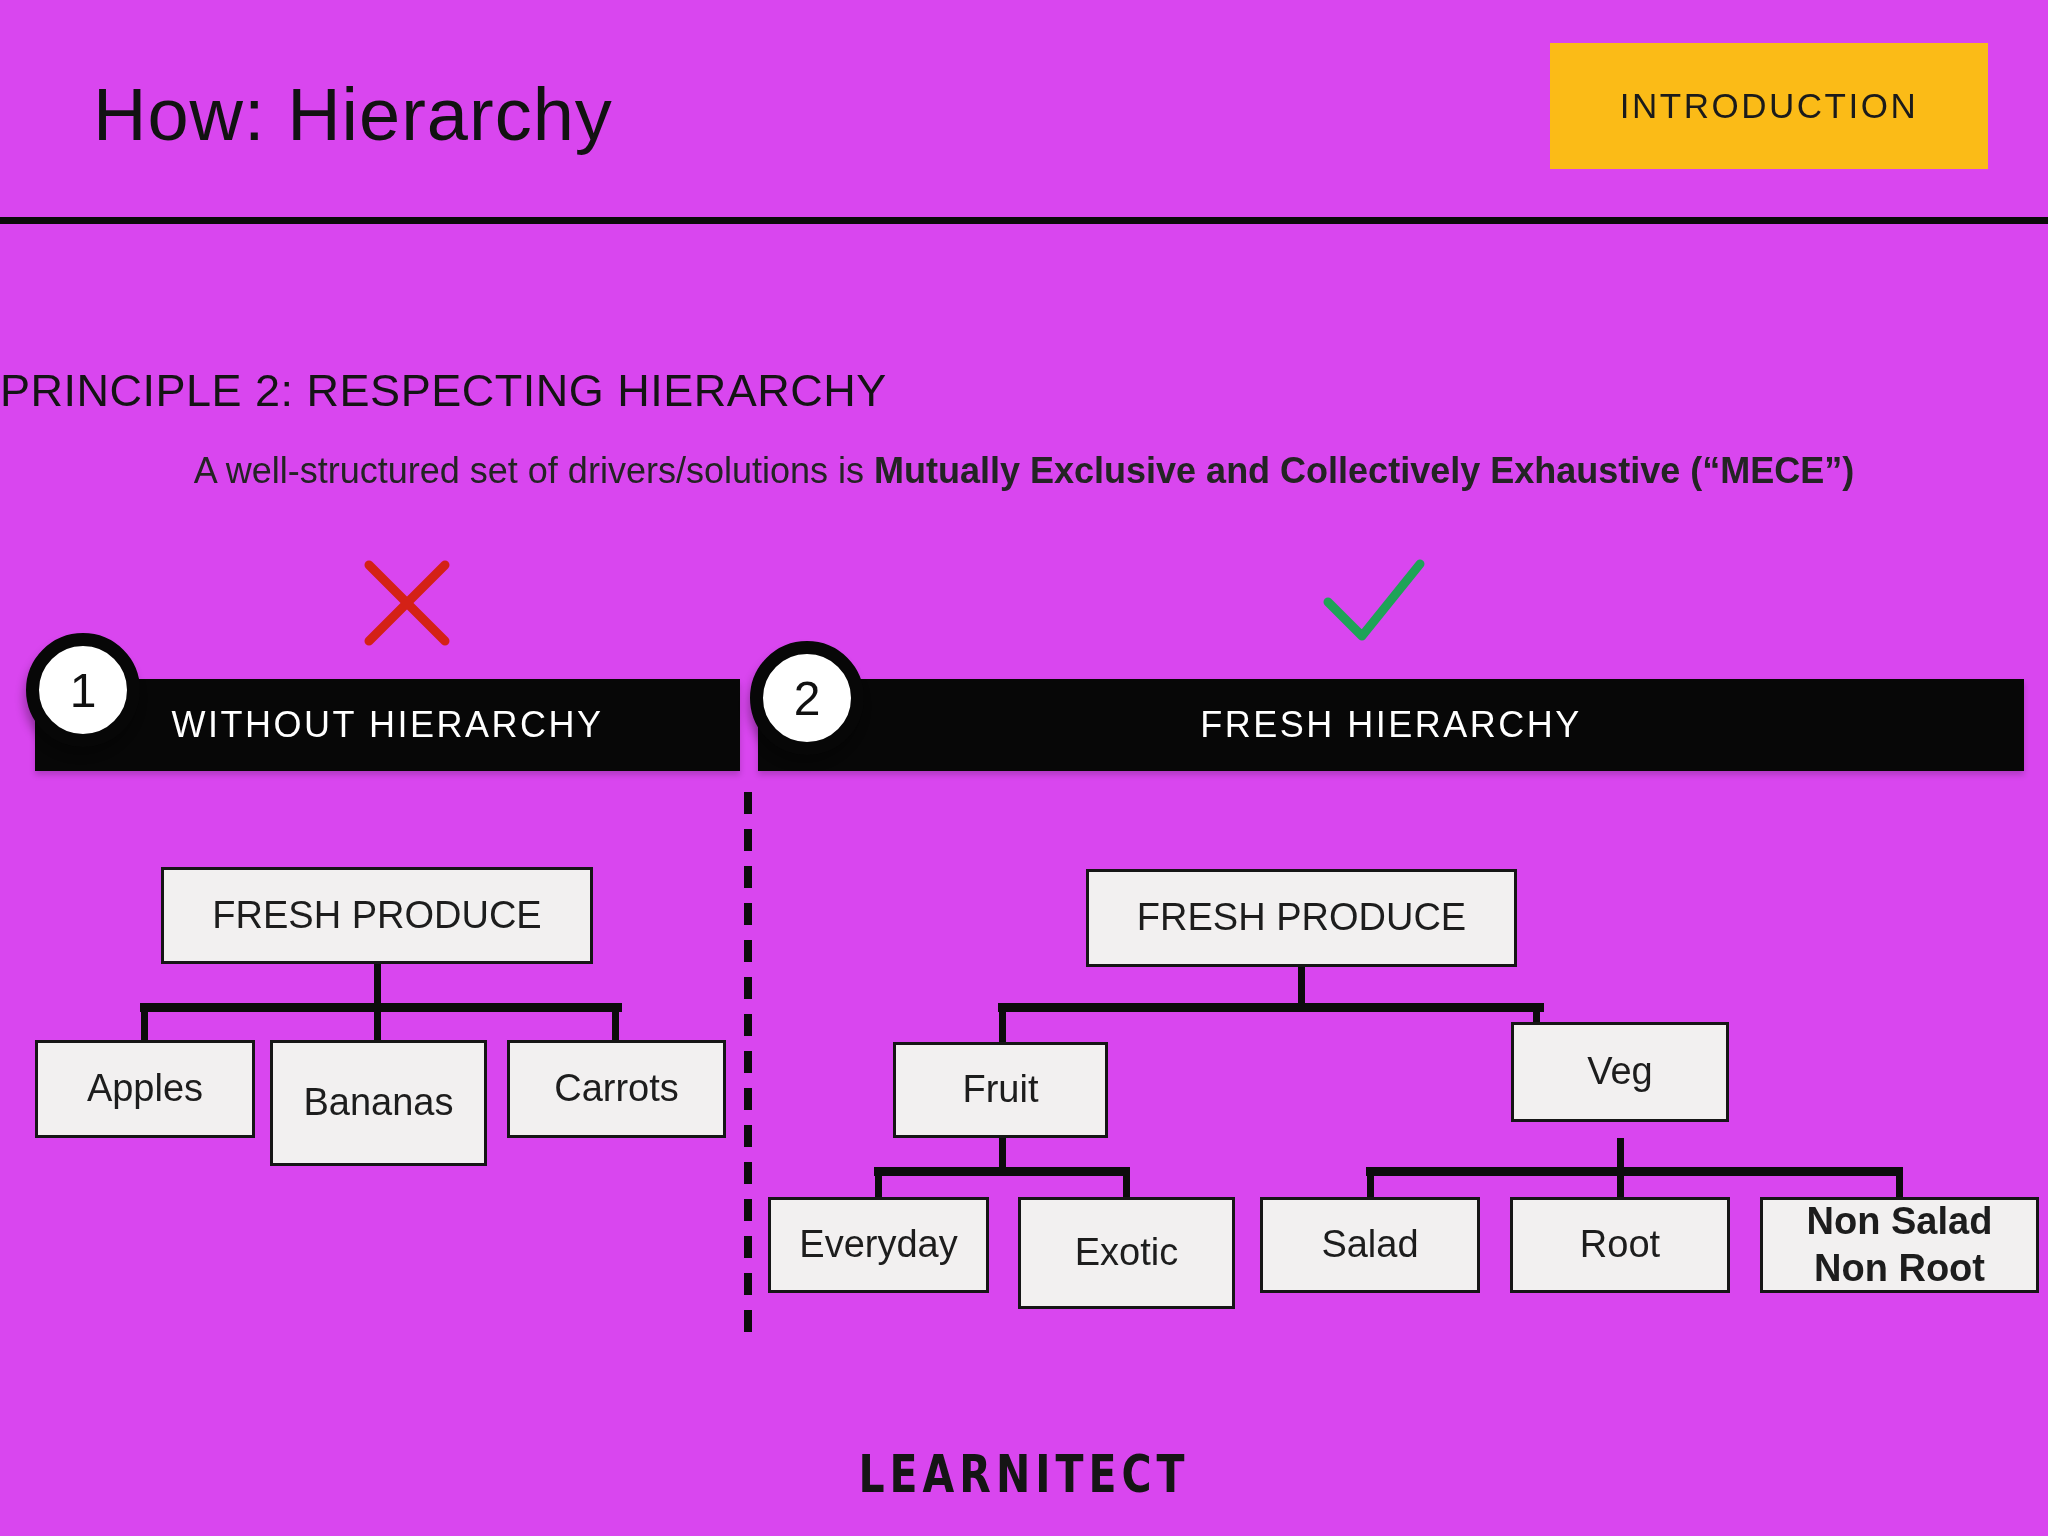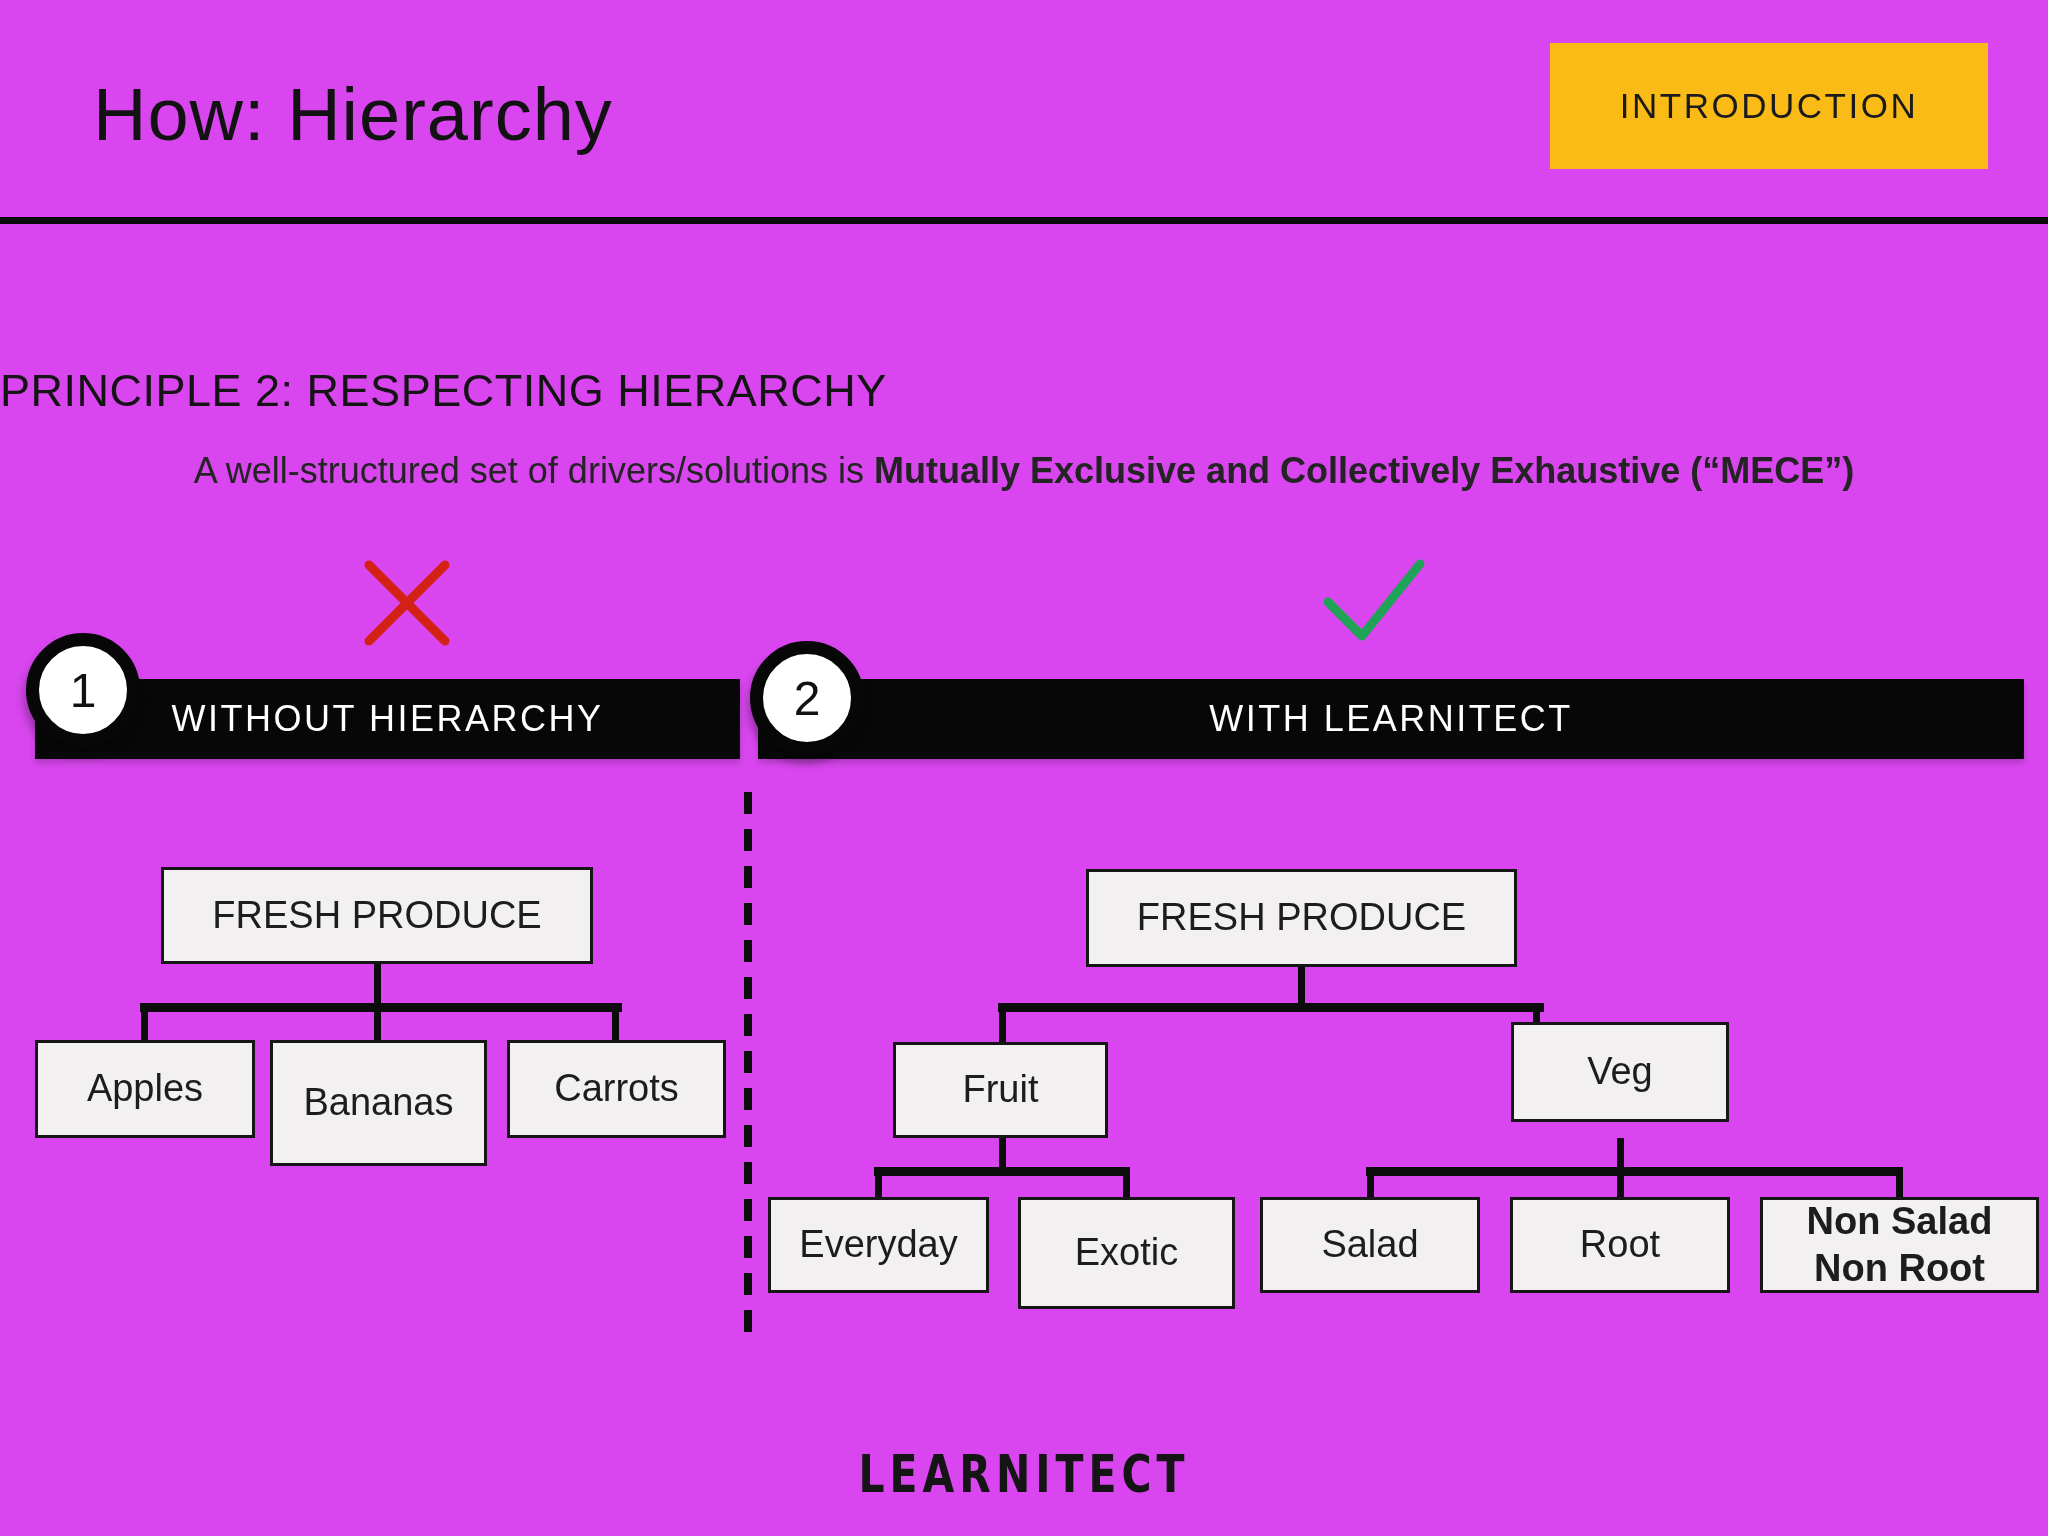--- a/index.html
+++ b/index.html
@@ -34,21 +34,21 @@
   .subtitle{
     position:absolute;left:0;top:450px;width:2048px;
     text-align:center;font-size:36px;font-weight:400;color:#242424;
     white-space:nowrap;
   }
   .subtitle .bold{font-weight:700;}
   
   .mark{position:absolute;}
   
   .banner{
-    position:absolute;top:679px;height:80px;background:#070707;
+    position:absolute;top:679px;height:92px;background:#070707;
     display:flex;align-items:center;justify-content:center;
     box-shadow:0 4px 6px rgba(0,0,0,.18);
   }
   .banner-label{
     color:#ffffff;font-size:36px;font-weight:300;letter-spacing:2.5px;white-space:nowrap;
   }
   .num-circle{
     position:absolute;width:114px;height:114px;border-radius:50%;
     background:#ffffff;border:13px solid #070707;box-sizing:border-box;
     display:flex;align-items:center;justify-content:center;
@@ -95,21 +95,21 @@
     <path d="M88 12 L12 88" fill="none" stroke-width="9" stroke-linecap="round" stroke="#D42116"></path>
   </svg>
   <svg class="mark" style="left:1318px;top:556px" width="110" height="88" viewBox="0 0 110 88">
     <path d="M10 46 L44 80 L102 8" fill="none" stroke-width="9" stroke-linecap="round" stroke-linejoin="round" stroke="#1FA357"></path>
   </svg>
 
   <div class="banner" style="left:35px;width:705px">
     <span class="banner-label">WITHOUT HIERARCHY</span>
   </div>
   <div class="banner" style="left:758px;width:1266px">
-    <span class="banner-label">WITH LEARNITECT</span>
+    <span class="banner-label">FRESH HIERARCHY</span>
   </div>
   <div class="num-circle" style="left:26px;top:633px">
     <span>1</span>
   </div>
   <div class="num-circle" style="left:750px;top:641px">
     <span>2</span>
   </div>
 
   <div class="dashed-divider"></div>
 

